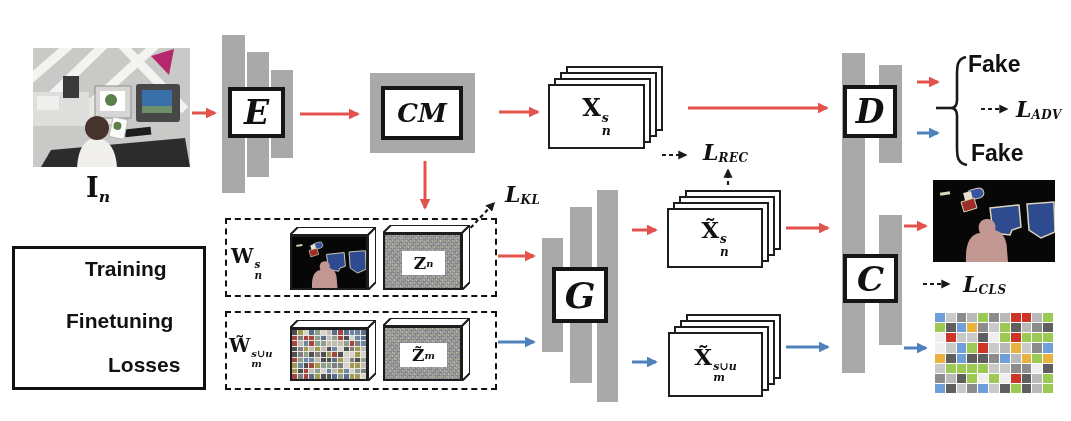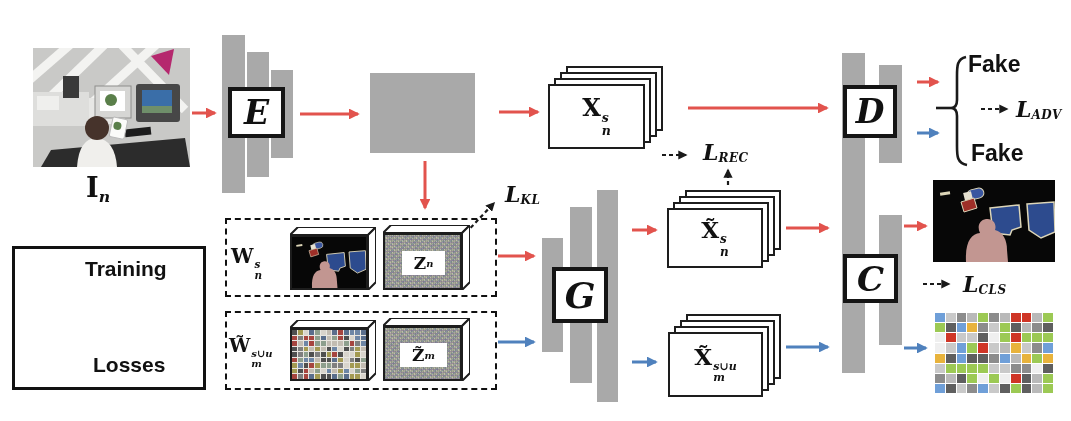--- a/index.html
+++ b/index.html
@@ -82,20 +82,23 @@
   </div>
 
   <div class="bar" style="left:222px;top:35px;width:23px;height:158px;"></div>
   <div class="bar" style="left:247px;top:52px;width:22px;height:125px;"></div>
   <div class="bar" style="left:271px;top:70px;width:22px;height:88px;"></div>
   <div class="opbox" style="left:228px;top:87px;width:57px;height:51px;font-size:33px;">
     <span>E</span>
   </div>
 
   <div class="grayplate" style="left:370px;top:73px;width:105px;height:80px;"></div>
+  <div class="opbox" style="left:381px;top:86px;width:82px;height:54px;font-size:26px;">
+    <span>CM</span>
+  </div>
 
   <div class="stack" style="left:548px;top:66px;width:116px;height:84px;">
     <div class="frame" style="left:18px;top:0;width:97px;height:65px;"></div>
     <div class="frame" style="left:12px;top:6px;width:97px;height:65px;"></div>
     <div class="frame" style="left:6px;top:12px;width:97px;height:65px;"></div>
     <div class="frame front" style="left:0;top:18px;width:97px;height:65px;">
       <span class="mathlabel" style="font-size:24px;"><span>X</span><span class="ss">
             <span class="sp">s</span>
             <span class="sb">n</span>
           </span></span>
@@ -444,21 +447,22 @@
       <div style="background: rgb(201, 201, 201);"></div>
       <div style="background: rgb(95, 95, 95);"></div>
       <div style="background: rgb(156, 201, 84);"></div>
       <div style="background: rgb(95, 95, 95);"></div>
       <div style="background: rgb(185, 185, 185);"></div>
       <div style="background: rgb(156, 201, 84);"></div>
     </div>
 
   <div class="legendbox"></div>
   <div class="legendlabel sans" style="left:85px;top:258px;">Training</div>
-  <div class="legendlabel sans" style="left:93px;top:354px;">Losses</div>
+  <div class="legendlabel sans" style="left:66px;top:310px;">Finetuning</div>
+  <div class="legendlabel sans" style="left:108px;top:354px;">Losses</div>
 
   <svg class="overlay" width="1071" height="421">
     <defs>
       <marker id="mr" viewBox="0 0 6 6" refX="5" refY="3" markerWidth="3.6" markerHeight="3.6" orient="auto" markerUnits="strokeWidth">
         <path d="M0,0 L6,3 L0,6 Z" fill="#e2534d"></path>
       </marker>
       <marker id="mb" viewBox="0 0 6 6" refX="5" refY="3" markerWidth="3.6" markerHeight="3.6" orient="auto" markerUnits="strokeWidth">
         <path d="M0,0 L6,3 L0,6 Z" fill="#4f81bd"></path>
       </marker>
       <marker id="mk" viewBox="0 0 6 6" refX="5" refY="3" markerWidth="4.2" markerHeight="4.2" orient="auto" markerUnits="strokeWidth">

